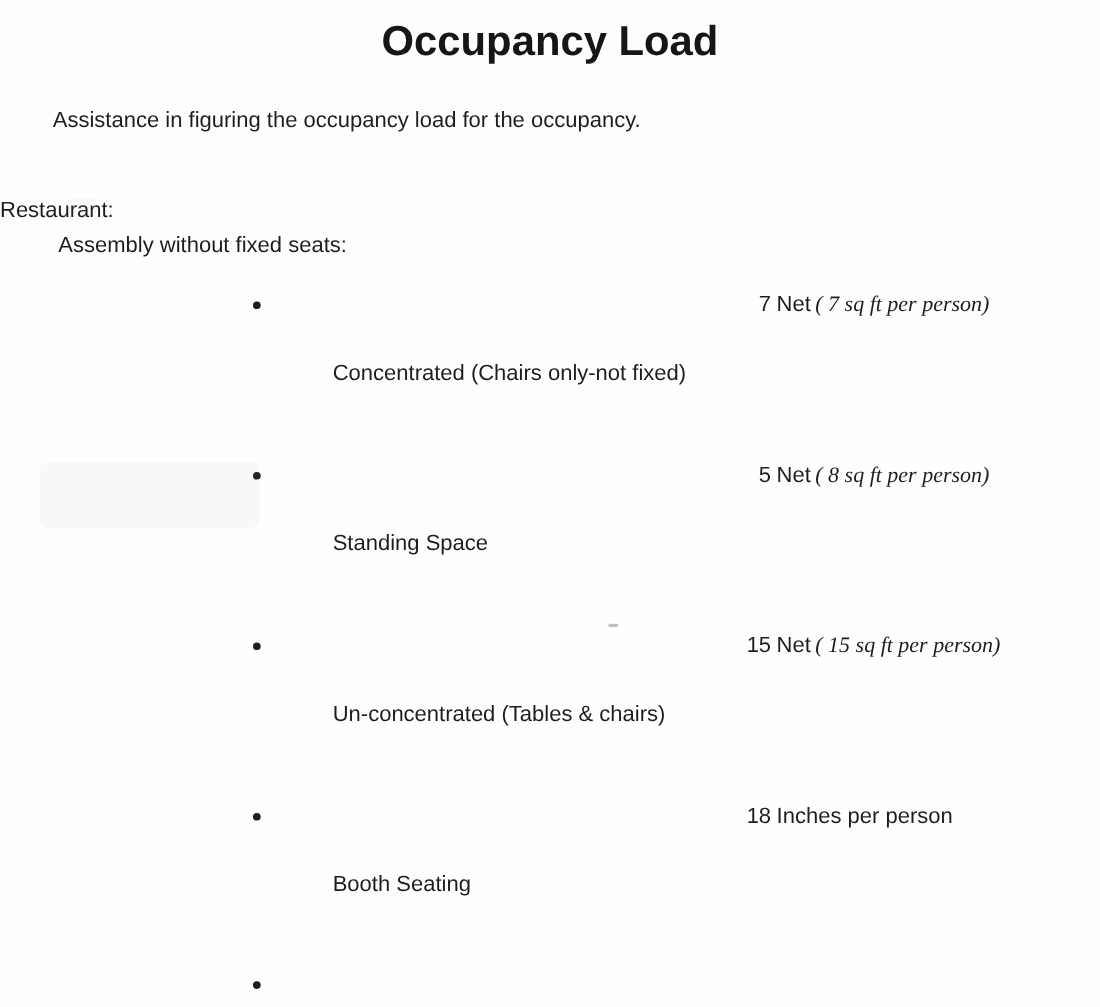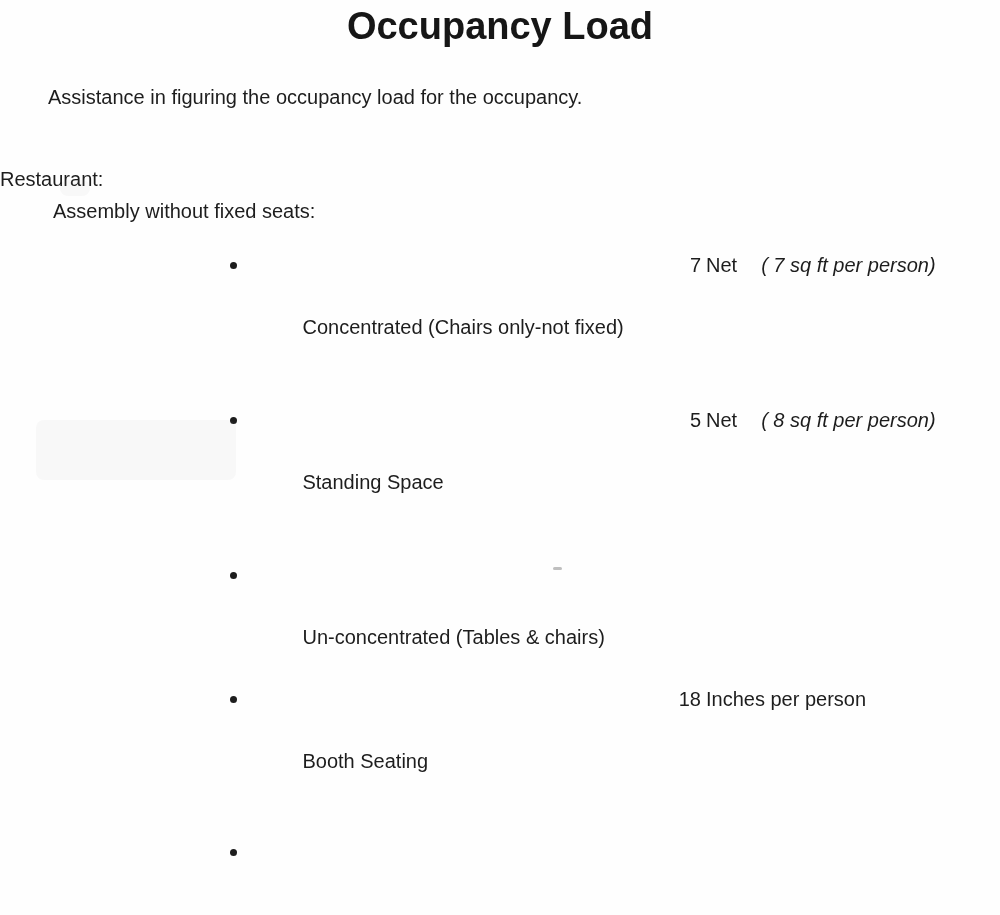--- a/index.html
+++ b/index.html
@@ -10,21 +10,21 @@
     color:#1d1d1d;
   }
   .page {
     position:relative; width:1000px; height:915px;
     background:#fefefe; overflow:hidden;
     font-size:20px; line-height:27px;
   }
   p, h1 { margin:0; }
 
   .title {
-    padding-top:4px;
+    padding-top:16px;
     text-align:center;
     font-size:38px; line-height:44px;
     font-weight:700; color:#161616;
   }
   .intro { margin:36px 0 0 48px; }
 
   .h-cat   { }
   .h-sub   { margin-left:53px; }
   .mt-sec  { margin-top:55px; }
   .mt-tiny { margin-top:5px; }
@@ -36,21 +36,21 @@
   .dot {
     position:absolute; top:12px;
     width:7px; height:7px; border-radius:50%;
     background:#1d1d1d;
   }
   .r-dot { left:230px; }
   .value { position:absolute; left:676px; top:0; white-space:pre; }
   .value .num { display:inline-block; width:25px; text-align:right; }
   .value .unit { margin-left:5px; }
   .it { font-style:italic; }
-  .value .note { margin-left:24px; }
+  .value .note { margin-left:4px;font-family:Liberation Serif, serif; }
 
   .wrapblock { position:relative; line-height:28px; white-space:pre-wrap; }
   .note-block { padding-left:258px; }
   .note-block .dot { top:10px; }
 
   .speck {
     position:absolute; left:553px; top:567px;
     width:9px; height:3px; border-radius:2px;
     background:#8a8a8a; opacity:.55;
   }
@@ -81,20 +81,21 @@
 
       <div class="row r-row">
         <span class="dot r-dot"></span>
         <span class="label">Standing Space</span>
         <span class="value"><span class="num">5</span><span class="unit">Net</span><span class="note it">( 8 sq ft per person)</span></span>
       </div>
 
       <div class="row r-row">
         <span class="dot r-dot"></span>
         <span class="label">Un-concentrated (Tables &amp; chairs)</span>
+        <span class="value"><span class="num">15</span><span class="unit">Net</span><span class="note it">( 15 sq ft per person)</span></span>
       </div>
 
       <div class="row r-row">
         <span class="dot r-dot"></span>
         <span class="label">Booth Seating</span>
         <span class="value"><span class="num">18</span><span class="unit">Inches per person</span><span class="note it"></span></span>
       </div>
 
       <div class="wrapblock note-block">
         <span class="dot r-dot"></span>

